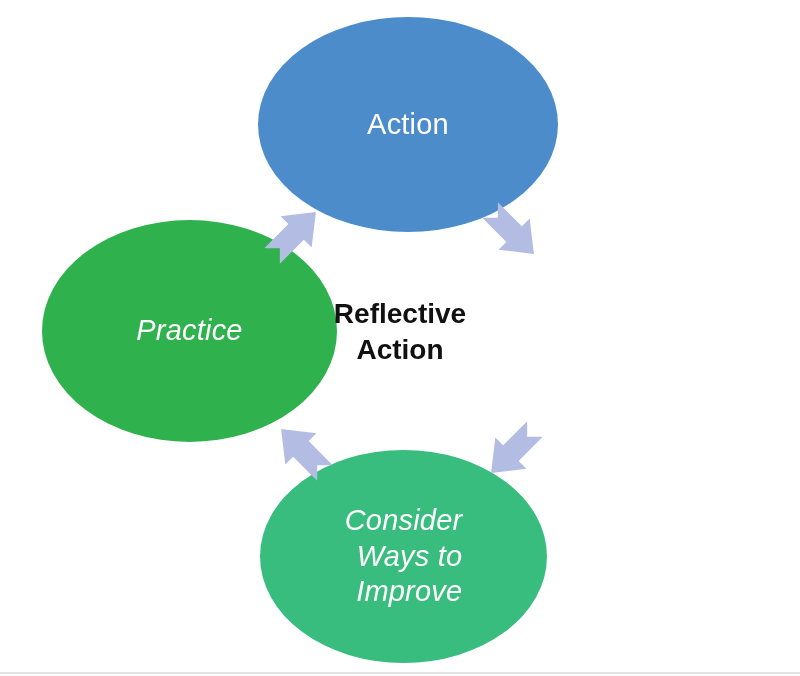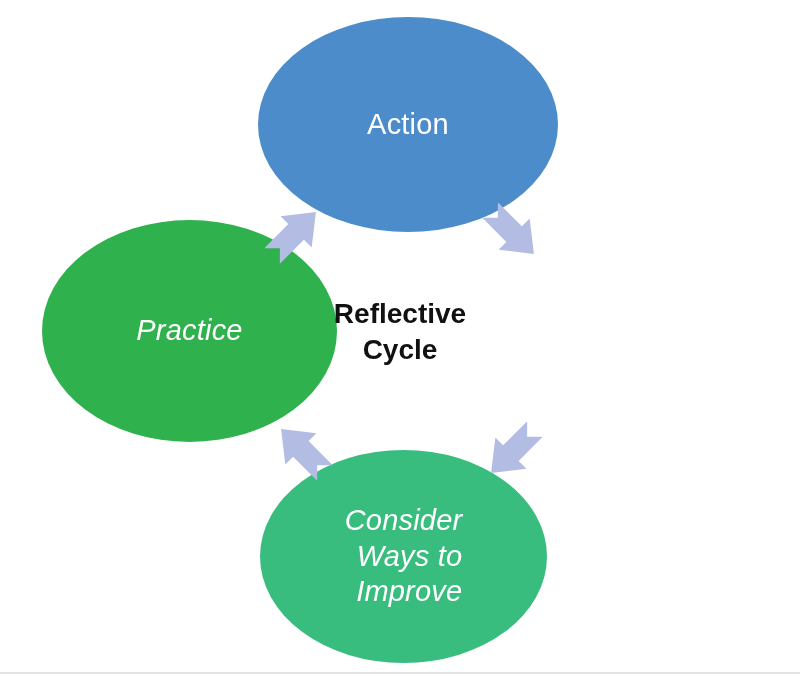--- a/index.html
+++ b/index.html
@@ -82,21 +82,21 @@
     <span class="node-label">Consider
 Ways to
 Improve</span>
   </div>
 
   <div class="node node-practice" style="background-color: rgb(47, 177, 78);">
     <span class="node-label">Practice</span>
   </div>
 
   <div class="center-label">Reflective
-Cycle</div>
+Action</div>
 
   <svg class="arrow arrow-tl" viewBox="0 0 62 44" aria-hidden="true">
     <path d="M0,11 L34,11 L34,0 L62,22 L34,44 L34,33 L0,33 L11,22 Z" style="fill: rgb(179, 188, 226);"></path>
   </svg>
 
   <svg class="arrow arrow-tr" viewBox="0 0 62 44" aria-hidden="true">
     <path d="M0,11 L34,11 L34,0 L62,22 L34,44 L34,33 L0,33 L11,22 Z" style="fill: rgb(179, 188, 226);"></path>
   </svg>
 
   <svg class="arrow arrow-br" viewBox="0 0 62 44" aria-hidden="true">

